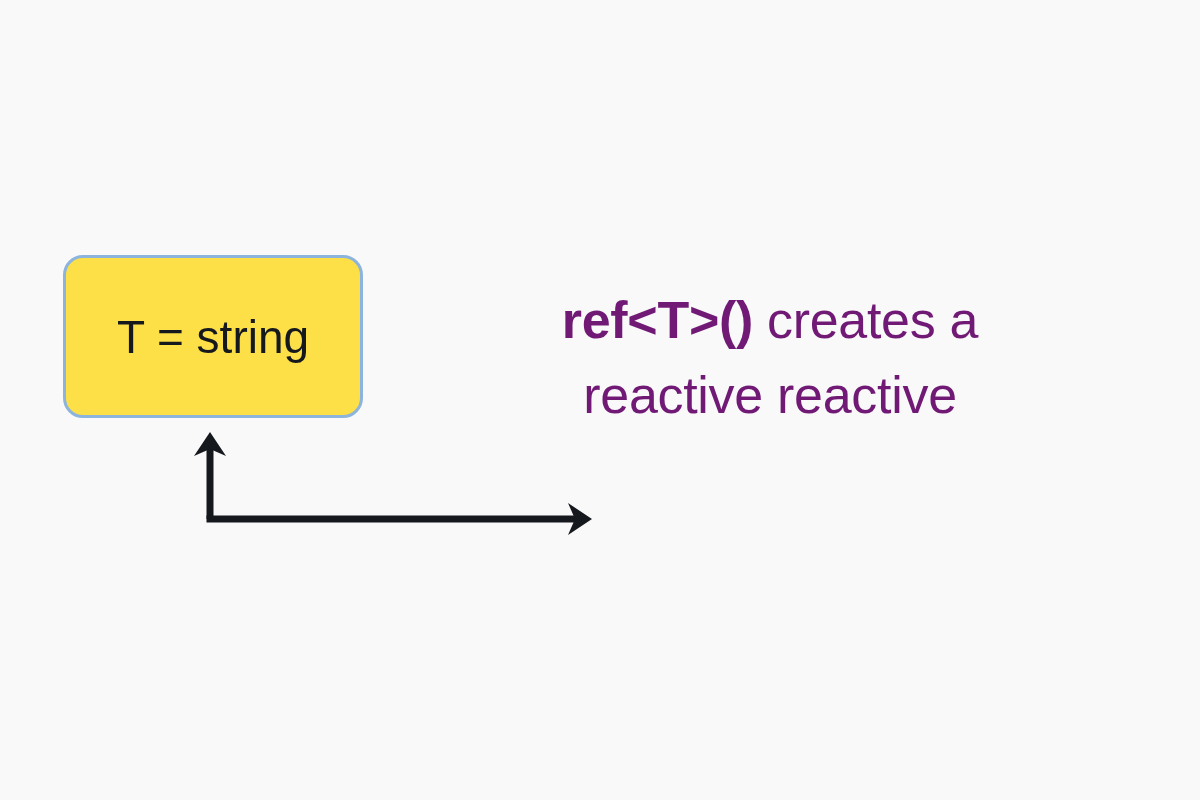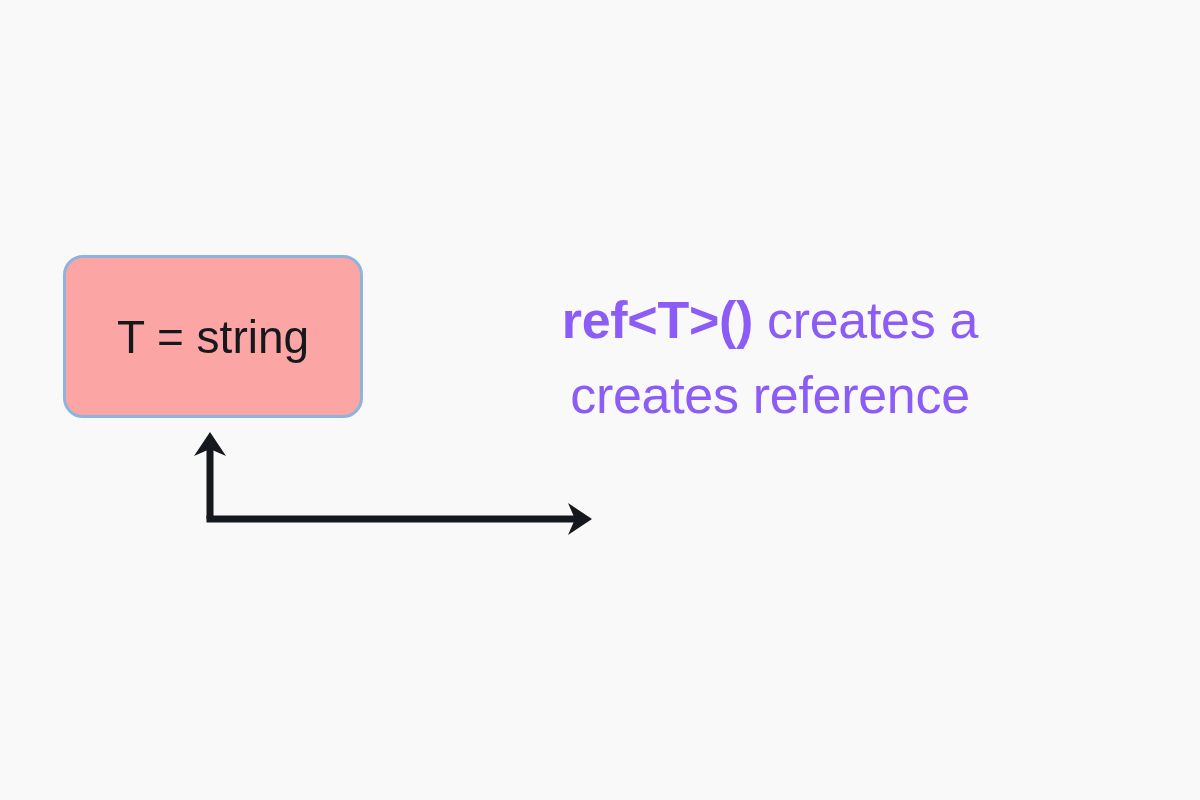--- a/index.html
+++ b/index.html
@@ -20,21 +20,21 @@
   }
 
   
   .type-box {
     position: absolute;
     left: 63px;
     top: 255px;
     width: 300px;
     height: 163px;
     box-sizing: border-box;
-    background: #fca5a5;
+    background: #fde047;
     border: 3px solid #8cb4dc;
     border-radius: 20px;
     display: flex;
     align-items: center;
     justify-content: center;
   }
   .type-box-label {
     font-family: "Liberation Sans", sans-serif;
     font-size: 46px;
     font-weight: 400;
@@ -57,21 +57,21 @@
   
   .description {
     position: absolute;
     left: 440px;
     top: 283px;
     width: 660px;
     text-align: center;
     font-family: "Liberation Sans", sans-serif;
     font-size: 52px;
     line-height: 75px;
-    color: #8b5cf6;
+    color: #701a75;
     letter-spacing: -0.3px;
   }
   .description .code {
     font-weight: 700;
   }
   .description .gap {
     display: inline-block;
     width: 14px;
   }
   .desc-line {
@@ -94,16 +94,16 @@
 
     <path d="M 26.5 99 L 404 99" stroke="#15181c" stroke-width="7" fill="none" stroke-linecap="butt"></path>
 
     <path d="M 30 12 L 46 36 L 30 29 L 14 36 Z" fill="#15181c"></path>
 
     <path d="M 412 99 L 388 115 L 395 99 L 388 83 Z" fill="#15181c"></path>
   </svg>
 
   <div class="description">
     <span class="desc-line"><span class="code">ref&lt;T&gt;()</span><span class="gap"></span><span>creates a</span></span>
-    <span class="desc-line">creates reference</span>
+    <span class="desc-line">reactive reactive</span>
   </div>
 
 </div>
 
 </body></html>

